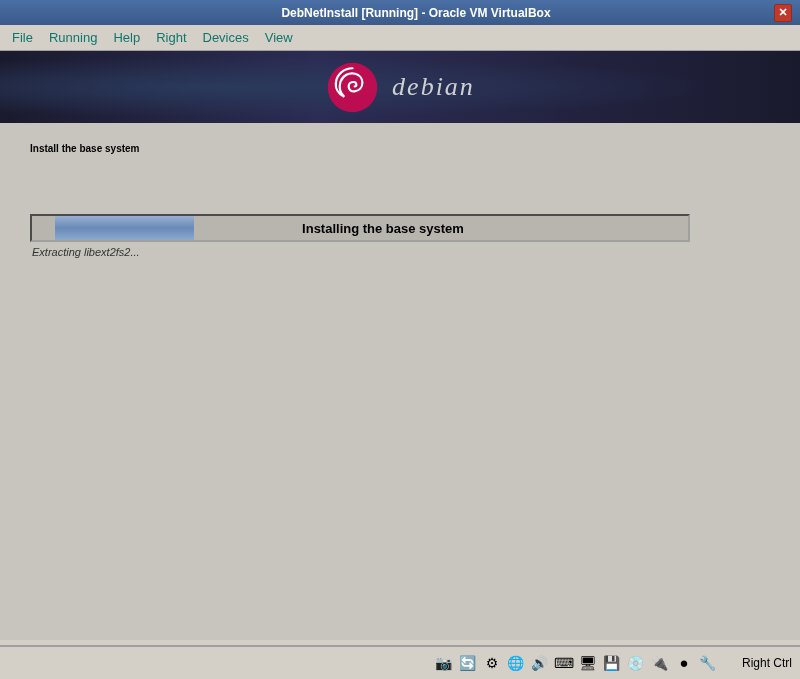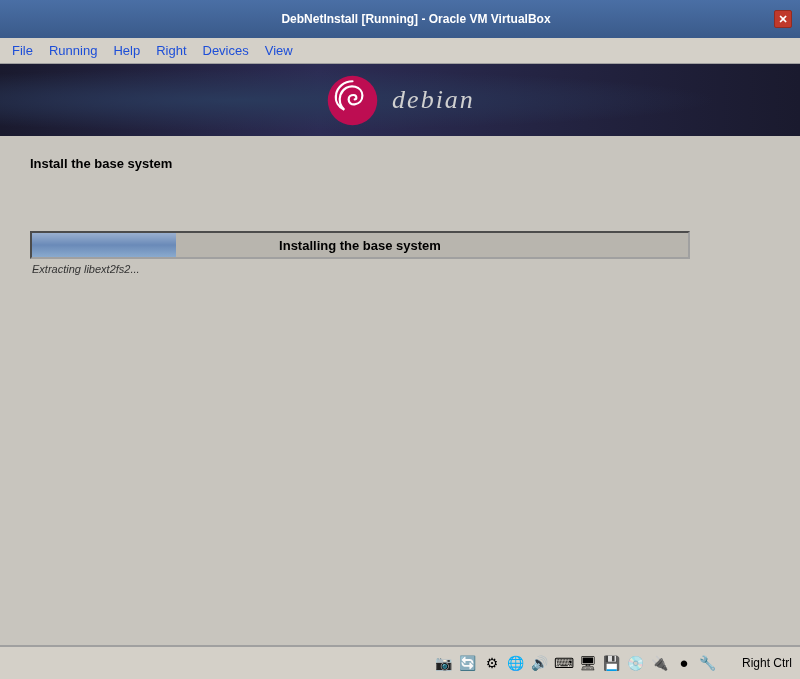--- a/index.html
+++ b/index.html
@@ -7,21 +7,21 @@
       width: 800px;
       height: 679px;
       font-family: 'Segoe UI', Tahoma, Geneva, Verdana, sans-serif;
       font-size: 13px;
       background: #d4d0c8;
       overflow: hidden;
     }
 
     
     #title-bar {
-      height: 38px;
+      height: 25px;
       background: linear-gradient(to bottom, #4a6fa5 0%, #3a5a8a 100%);
       display: flex;
       align-items: center;
       justify-content: space-between;
       padding: 0 8px;
       color: white;
     }
     #title-text {
       font-size: 12px;
       font-weight: bold;
@@ -49,21 +49,21 @@
       background: #d4d0c8;
       display: flex;
       align-items: center;
       padding: 0 4px;
       border-bottom: 1px solid #a0a0a0;
     }
     .menu-item {
       padding: 3px 8px;
       font-size: 13px;
       cursor: pointer;
-      color: #1d4ed8;
+      color: #0f766e;
     }
 
     
     #debian-header {
       height: 72px;
       background: linear-gradient(to right, #1a1a2e 0%, #2c2c54 40%, #1a1a2e 100%);
       display: flex;
       align-items: center;
       justify-content: center;
       position: relative;
@@ -95,39 +95,40 @@
     }
 
     
     #main-content {
       background: #c8c5be;
       flex: 1;
       height: calc(679px - 30px - 26px - 72px - 34px);
       padding: 20px 30px;
     }
     #section-title {
-      font-size: 13px;
+      font-size: 10px;
       font-weight: bold;
       color: #000;
       margin-bottom: 60px;
     }
 
     
     #progress-container {
       margin-top: 30px;
       margin-bottom: 8px;
     }
     #progress-bar-outer {
       width: 660px;
       height: 28px;
       background: #b8b5ae;
       border: 2px inset #a0a0a0;
       position: relative;
       display: flex;
       align-items: center;
+      padding-left: 23px;
     }
     #progress-bar-fill {
       height: 100%;
       background: linear-gradient(to bottom, #9ab0d0 0%, #6a8ab8 50%, #8aaace 100%);
       width: 22%;
     }
     #progress-label {
       position: absolute;
       width: 100%;
       text-align: center;

